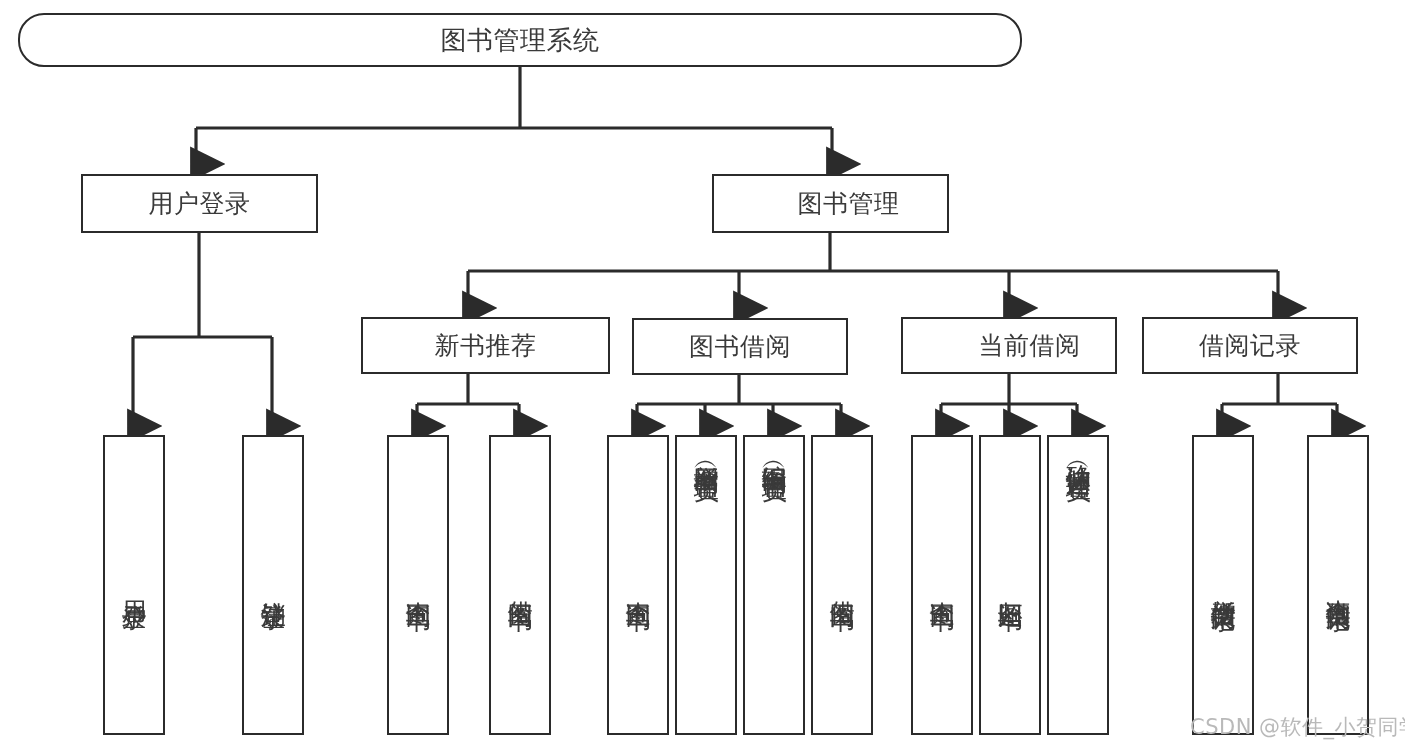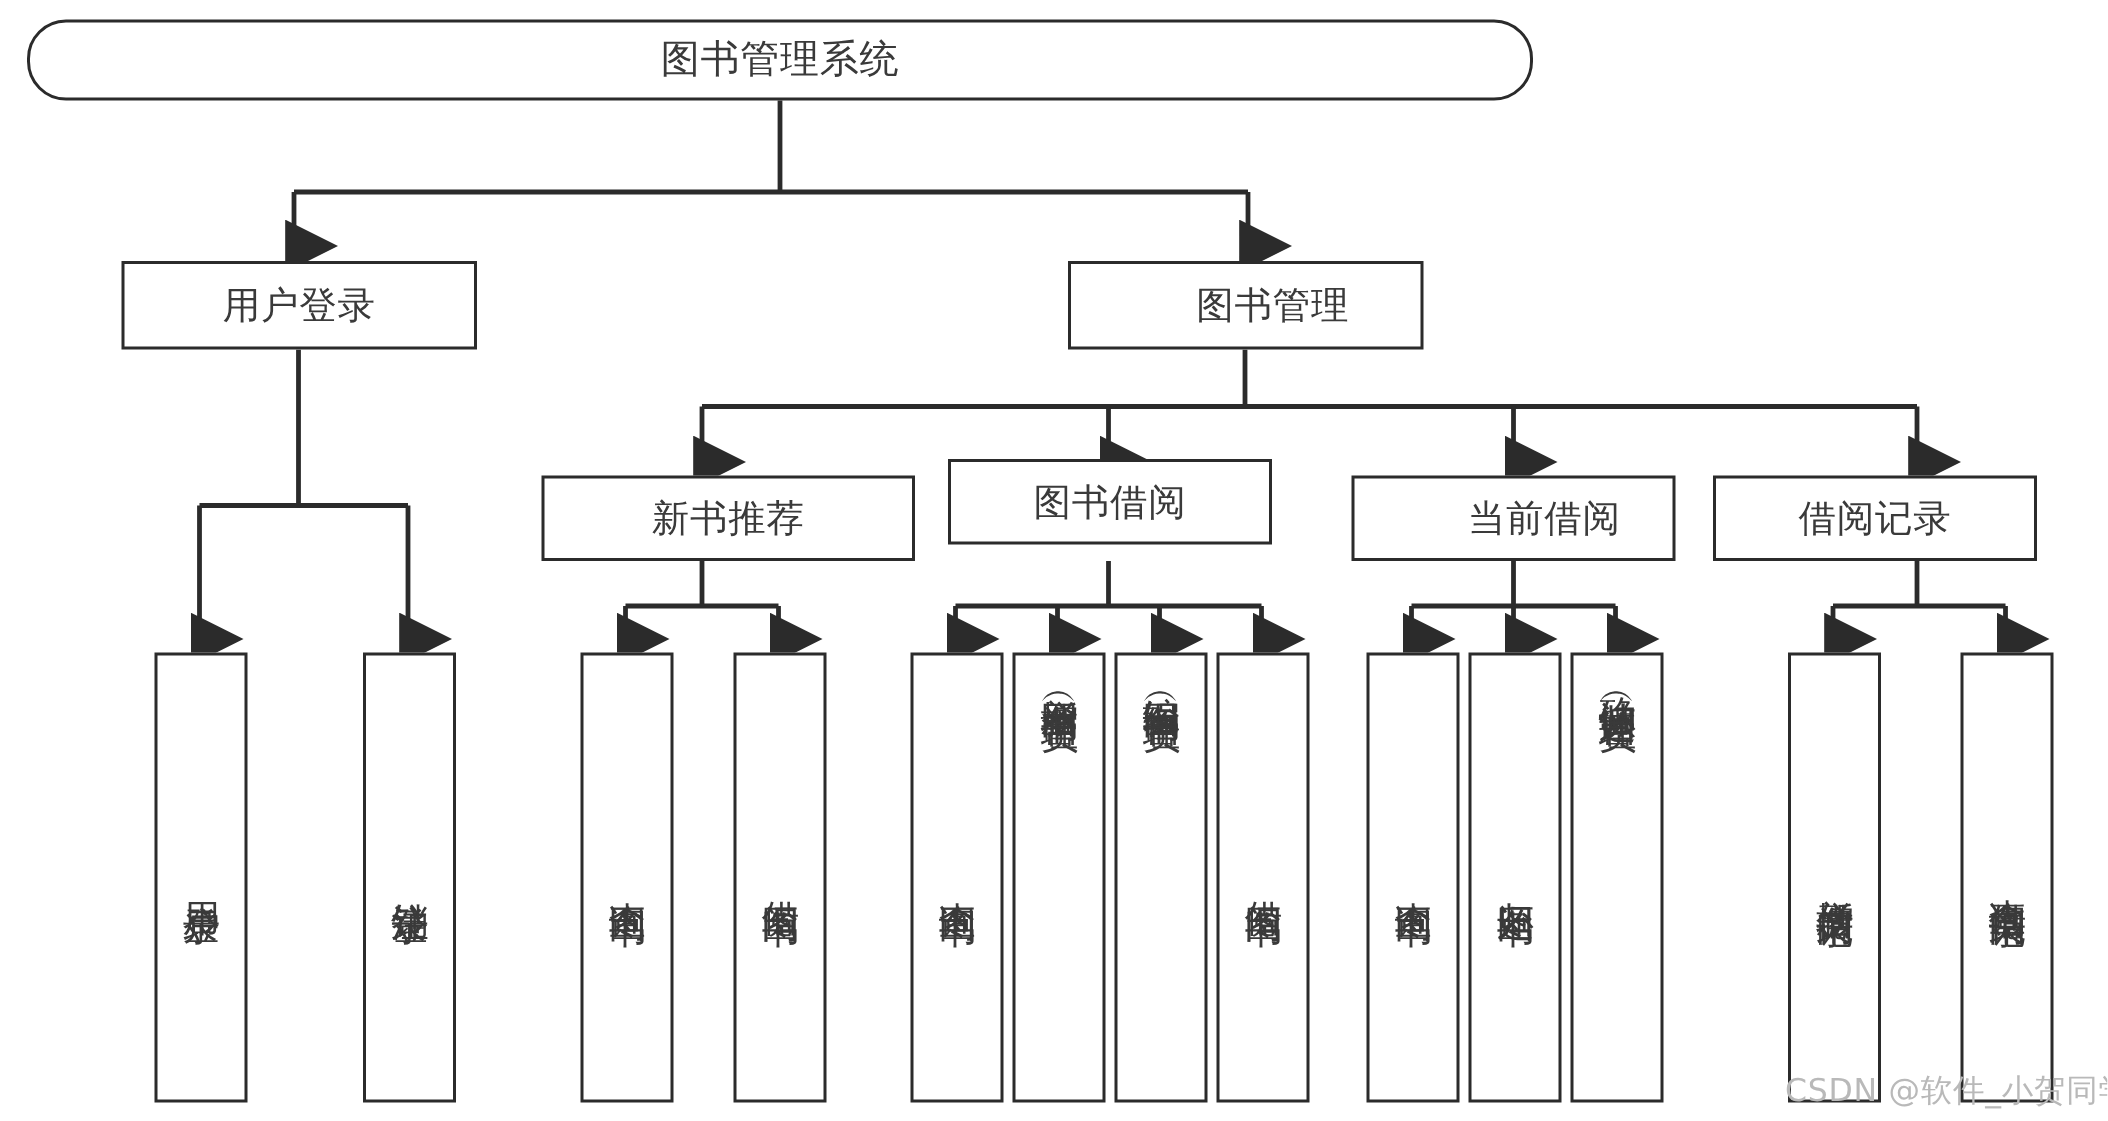--- a/index.html
+++ b/index.html
@@ -141,21 +141,21 @@
   <div class="node horiz" style="left:81px; top:174px; width:237px; height:59px;">
     <span class="label">用户登录</span>
   </div>
   <div class="node horiz" style="left:712px; top:174px; width:237px; height:59px;padding-left:36px;">
     <span class="label">图书管理</span>
   </div>
 
   <div class="node horiz" style="left:361px; top:317px; width:249px; height:57px;">
     <span class="label">新书推荐</span>
   </div>
-  <div class="node horiz" style="left:632px; top:306px; width:216px; height:57px;">
+  <div class="node horiz" style="left:632px; top:318px; width:216px; height:57px;">
     <span class="label">图书借阅</span>
   </div>
   <div class="node horiz" style="left:901px; top:317px; width:216px; height:57px;padding-left:41px;">
     <span class="label">当前借阅</span>
   </div>
   <div class="node horiz" style="left:1142px; top:317px; width:216px; height:57px;">
     <span class="label">借阅记录</span>
   </div>
 
   <div class="node vert mid" style="left:103px; top:435px; width:62px; height:300px;">

